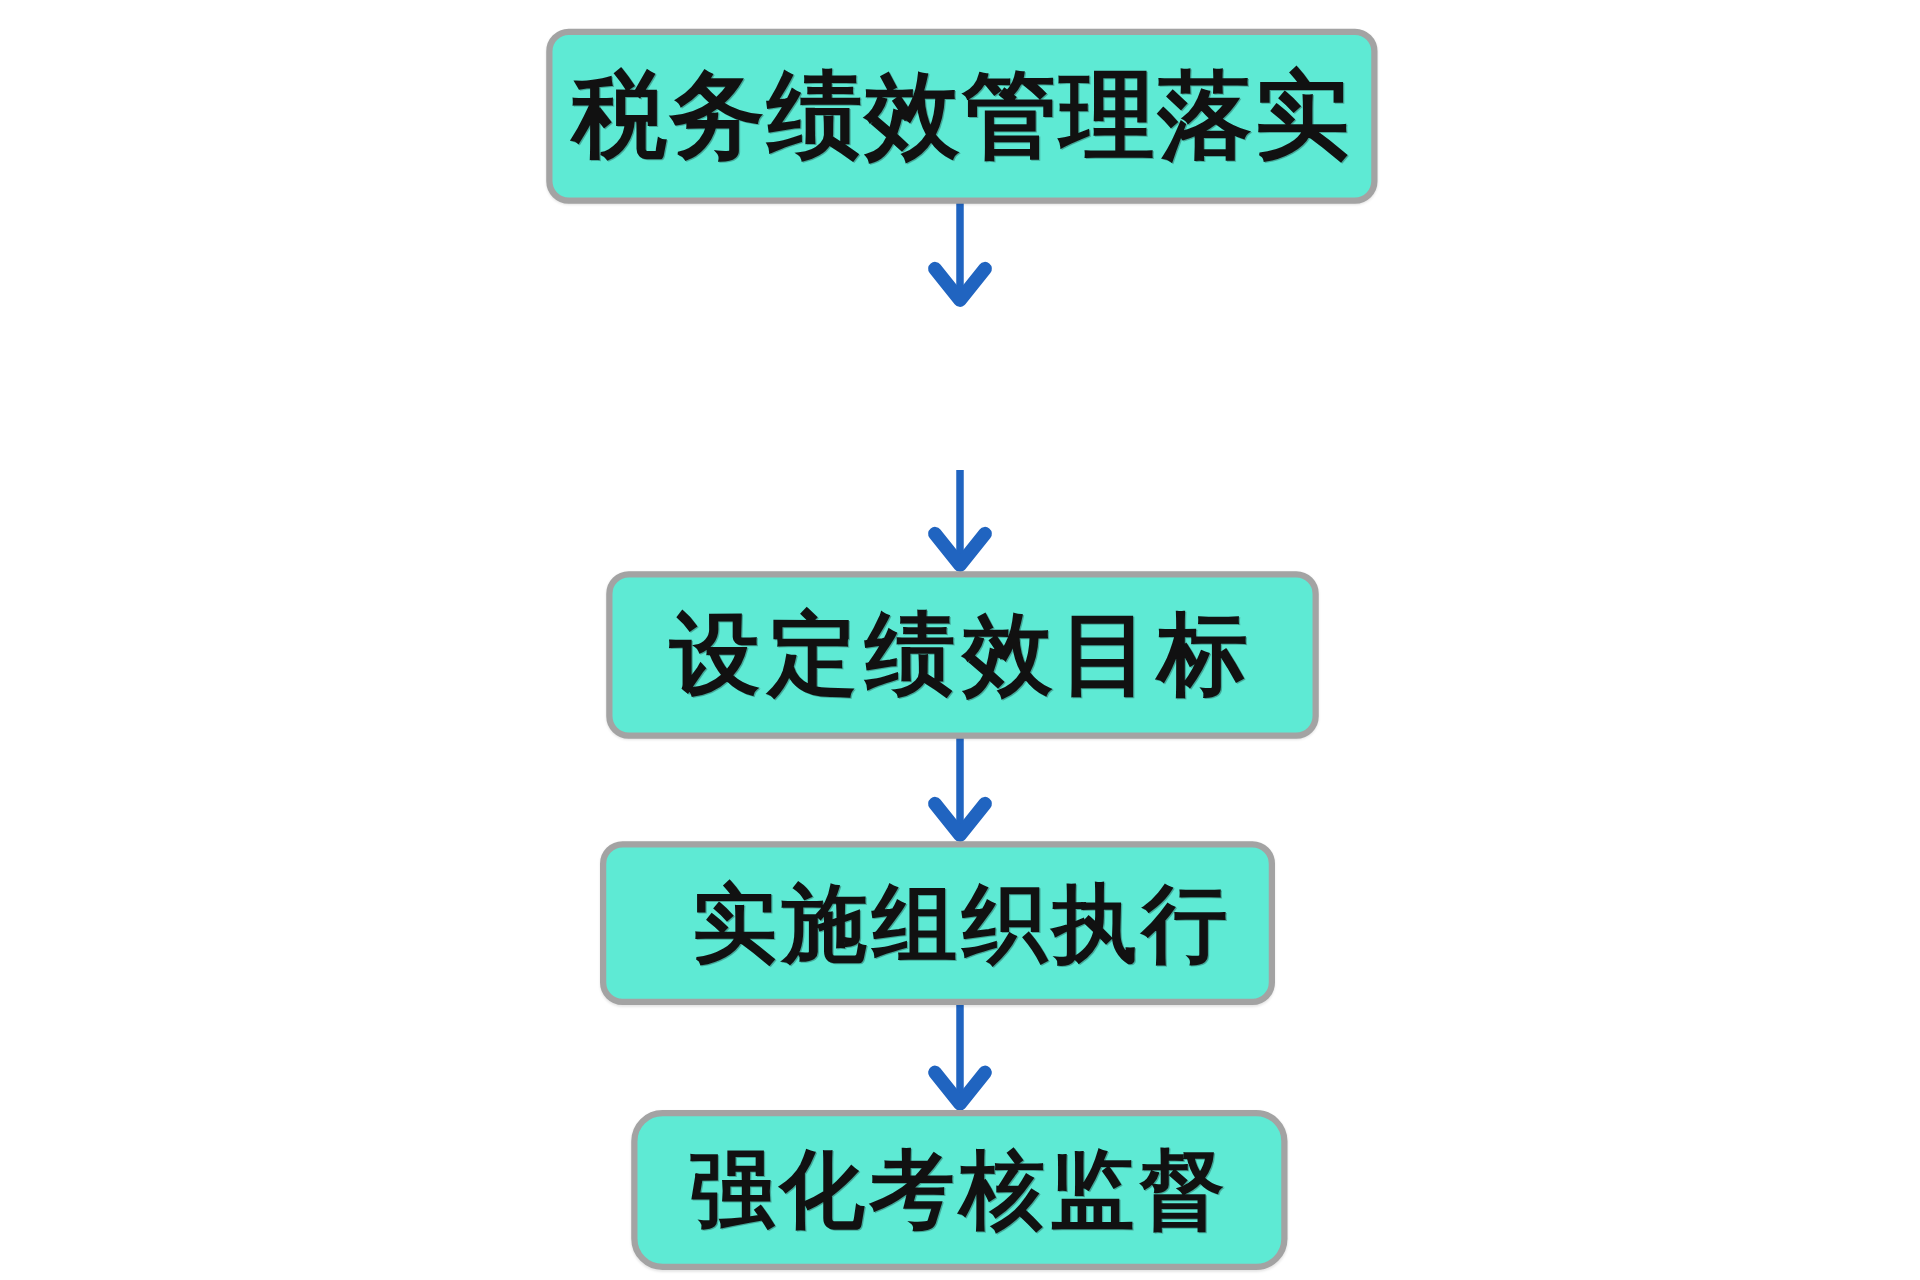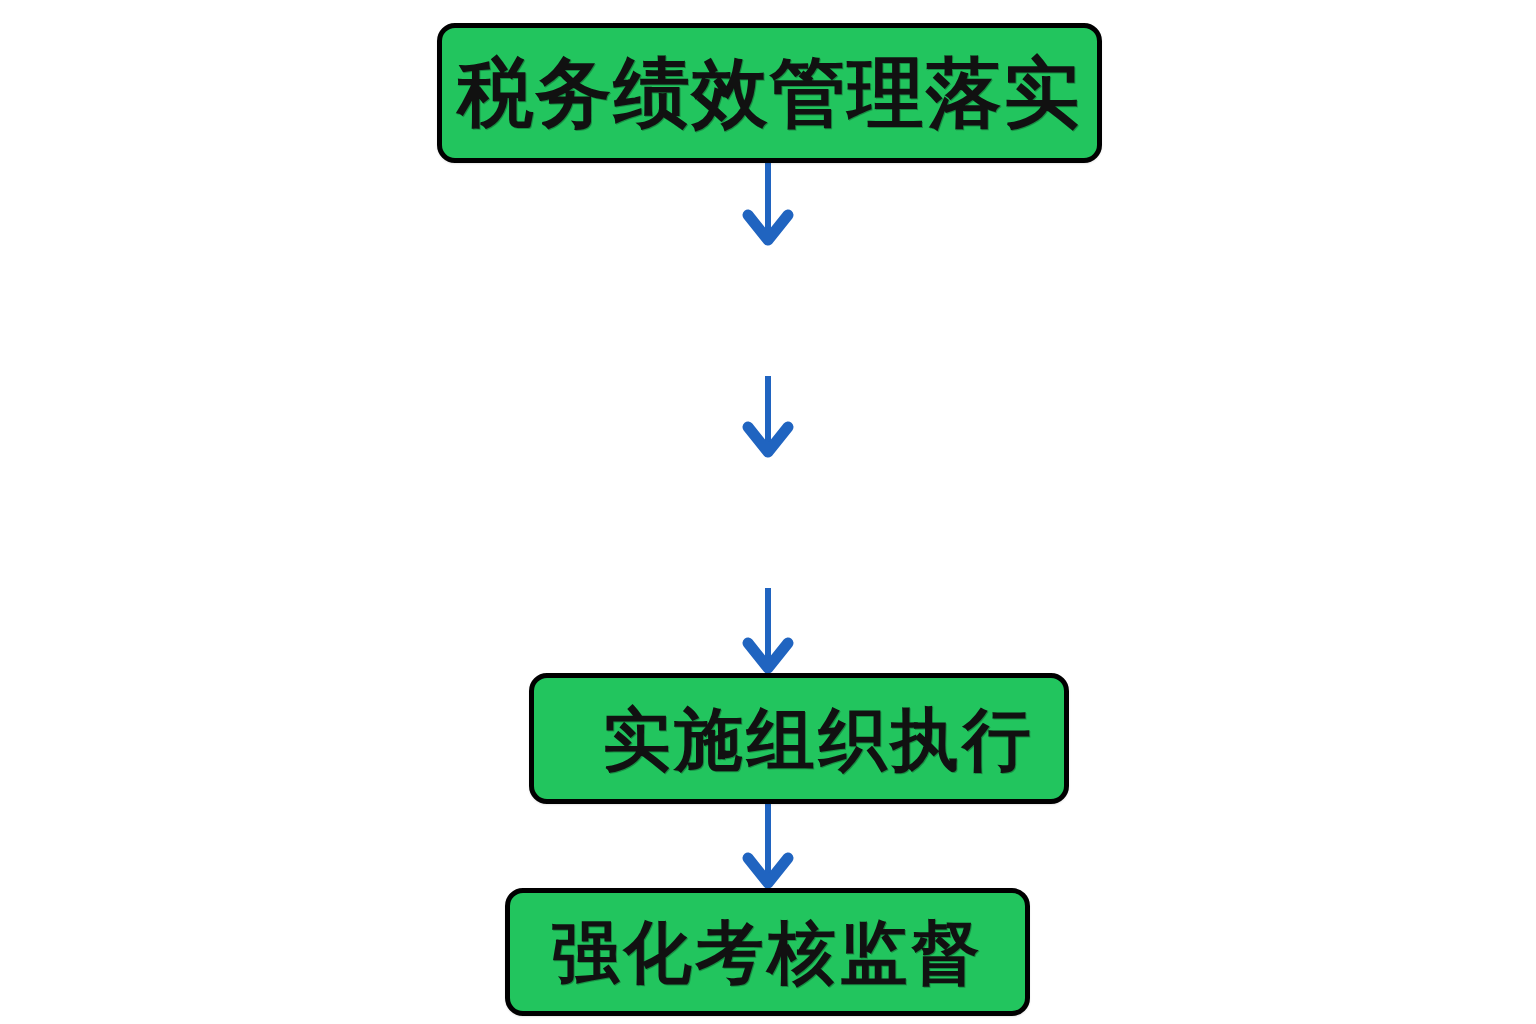--- a/index.html
+++ b/index.html
@@ -11,22 +11,22 @@
     position: relative;
     width: 1536px;
     height: 1024px;
     background: #ffffff;
     overflow: hidden;
     font-family: "Liberation Sans", "DejaVu Sans", sans-serif;
   }
   .node {
     position: absolute;
     box-sizing: border-box;
-    background: #22c55e;
-    border: 5px solid #000000;
+    background: #5eead4;
+    border: 5px solid #a3a3a3;
     border-radius: 18px;
     display: flex;
     align-items: center;
     justify-content: center;
     box-shadow: 0 1px 2px rgba(0,0,0,0.10);
   }
   .node-label {
     font-weight: bold;
     color: #111111;
     letter-spacing: 2px;
@@ -74,22 +74,25 @@
   <svg class="connector" style="left:718px; top:801px; width:100px; height:92px;" viewBox="0 0 100 92">
     <line class="conn-stem" x1="50" y1="0" x2="50" y2="80"></line>
     <polyline class="conn-head" points="30,57 50,82 70,57"></polyline>
   </svg>
 
   <div class="node" style="left:437px; top:23px; width:665px; height:140px;">
     <span class="node-label" style="font-size:76px;">税务绩效管理落实</span>
   </div>
 
 
+  <div class="node" style="left:485px; top:457px; width:570px; height:134px;">
+    <span class="node-label" style="font-size:72px; letter-spacing:6px;">设定绩效目标</span>
+  </div>
 
-  <div class="node" style="left:529px; top:673px; width:540px; height:131px;padding-left:39px;">
+  <div class="node" style="left:480px; top:673px; width:540px; height:131px;padding-left:39px;">
     <span class="node-label" style="font-size:68px; letter-spacing:4px;">实施组织执行</span>
   </div>
 
-  <div class="node" style="left:505px; top:888px; width:525px; height:128px;">
+  <div class="node" style="left:505px; top:888px; width:525px; height:128px;border-radius:25px;">
     <span class="node-label" style="font-size:68px; letter-spacing:4px;">强化考核监督</span>
   </div>
 
 </div>
 
 </body></html>

